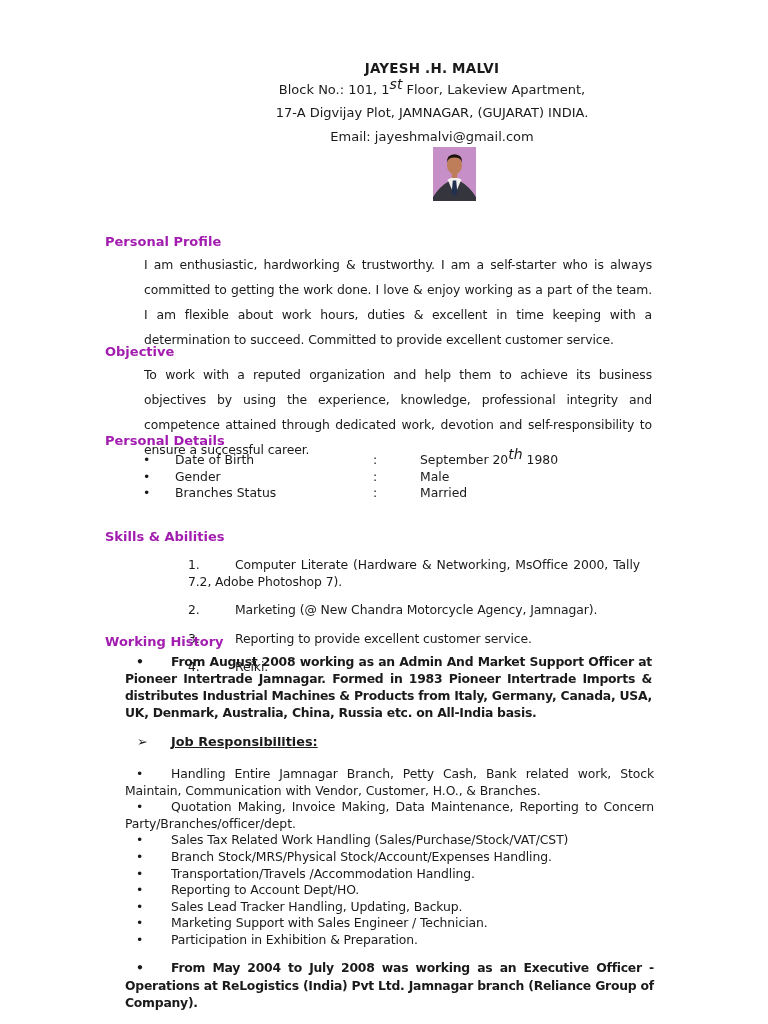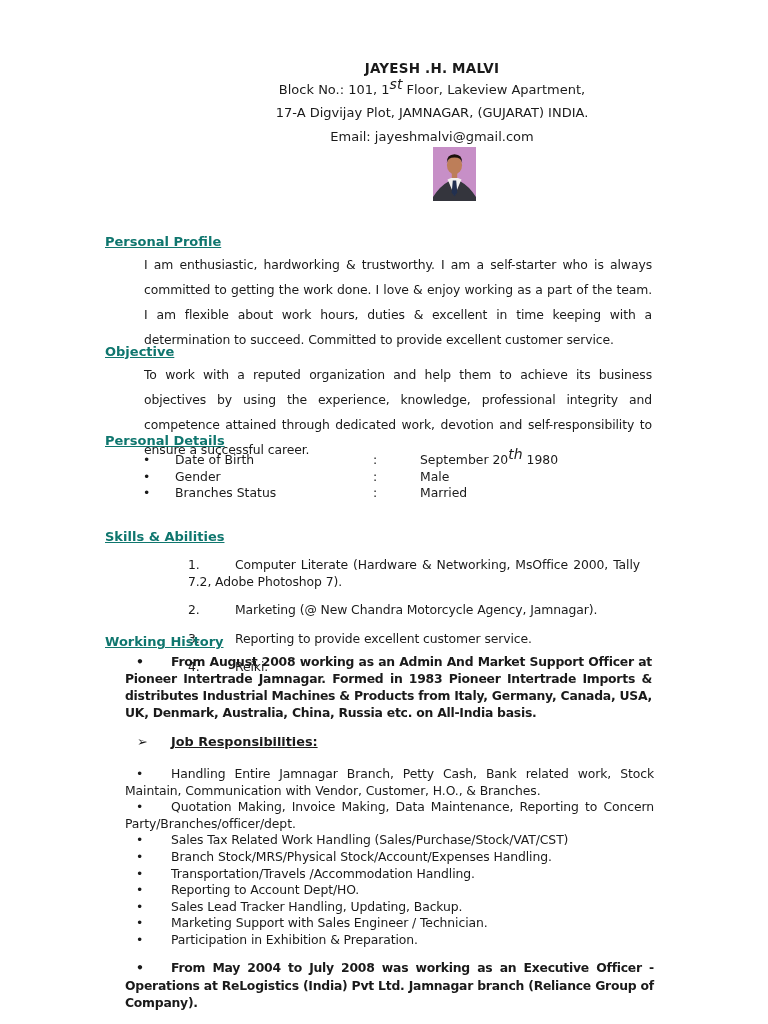--- a/index.html
+++ b/index.html
@@ -9,21 +9,21 @@
     color:#1a1a1a;font-size:12.4px;overflow:hidden;
   }
   
   .header{position:absolute;top:59px;left:0;width:768px;text-align:center;}
   .name{font-size:13.5px;font-weight:bold;line-height:19px;letter-spacing:.2px;}
   .addr{font-size:13px;line-height:23.4px;}
   sup{font-size:14px;vertical-align:super;line-height:0;font-style:italic;}
   .photo{position:absolute;left:385px;top:147px;width:43px;height:54px;}
   
   .sec{position:absolute;left:57px;right:68px;}
-  .sec h2{margin:0;font-size:13px;line-height:16px;font-weight:bold;color:#0f766e;text-decoration:underline;}
+  .sec h2{margin:0;font-size:13px;line-height:16px;font-weight:bold;color:#a21caf;}
   .bodytext{margin:2px 0 0 39px;text-align:justify;line-height:25px;letter-spacing:-0.1px;}
   
   .pd-rows{margin-top:3px;}
   .pd-row{display:flex;margin-left:38px;line-height:16.6px;}
   .pd-bullet{width:32px;}
   .pd-label{width:198px;}
   .pd-colon{width:47px;}
   .pd-value{flex:1;}
   
   .skill-list{margin:1px 0 0 71px;}

